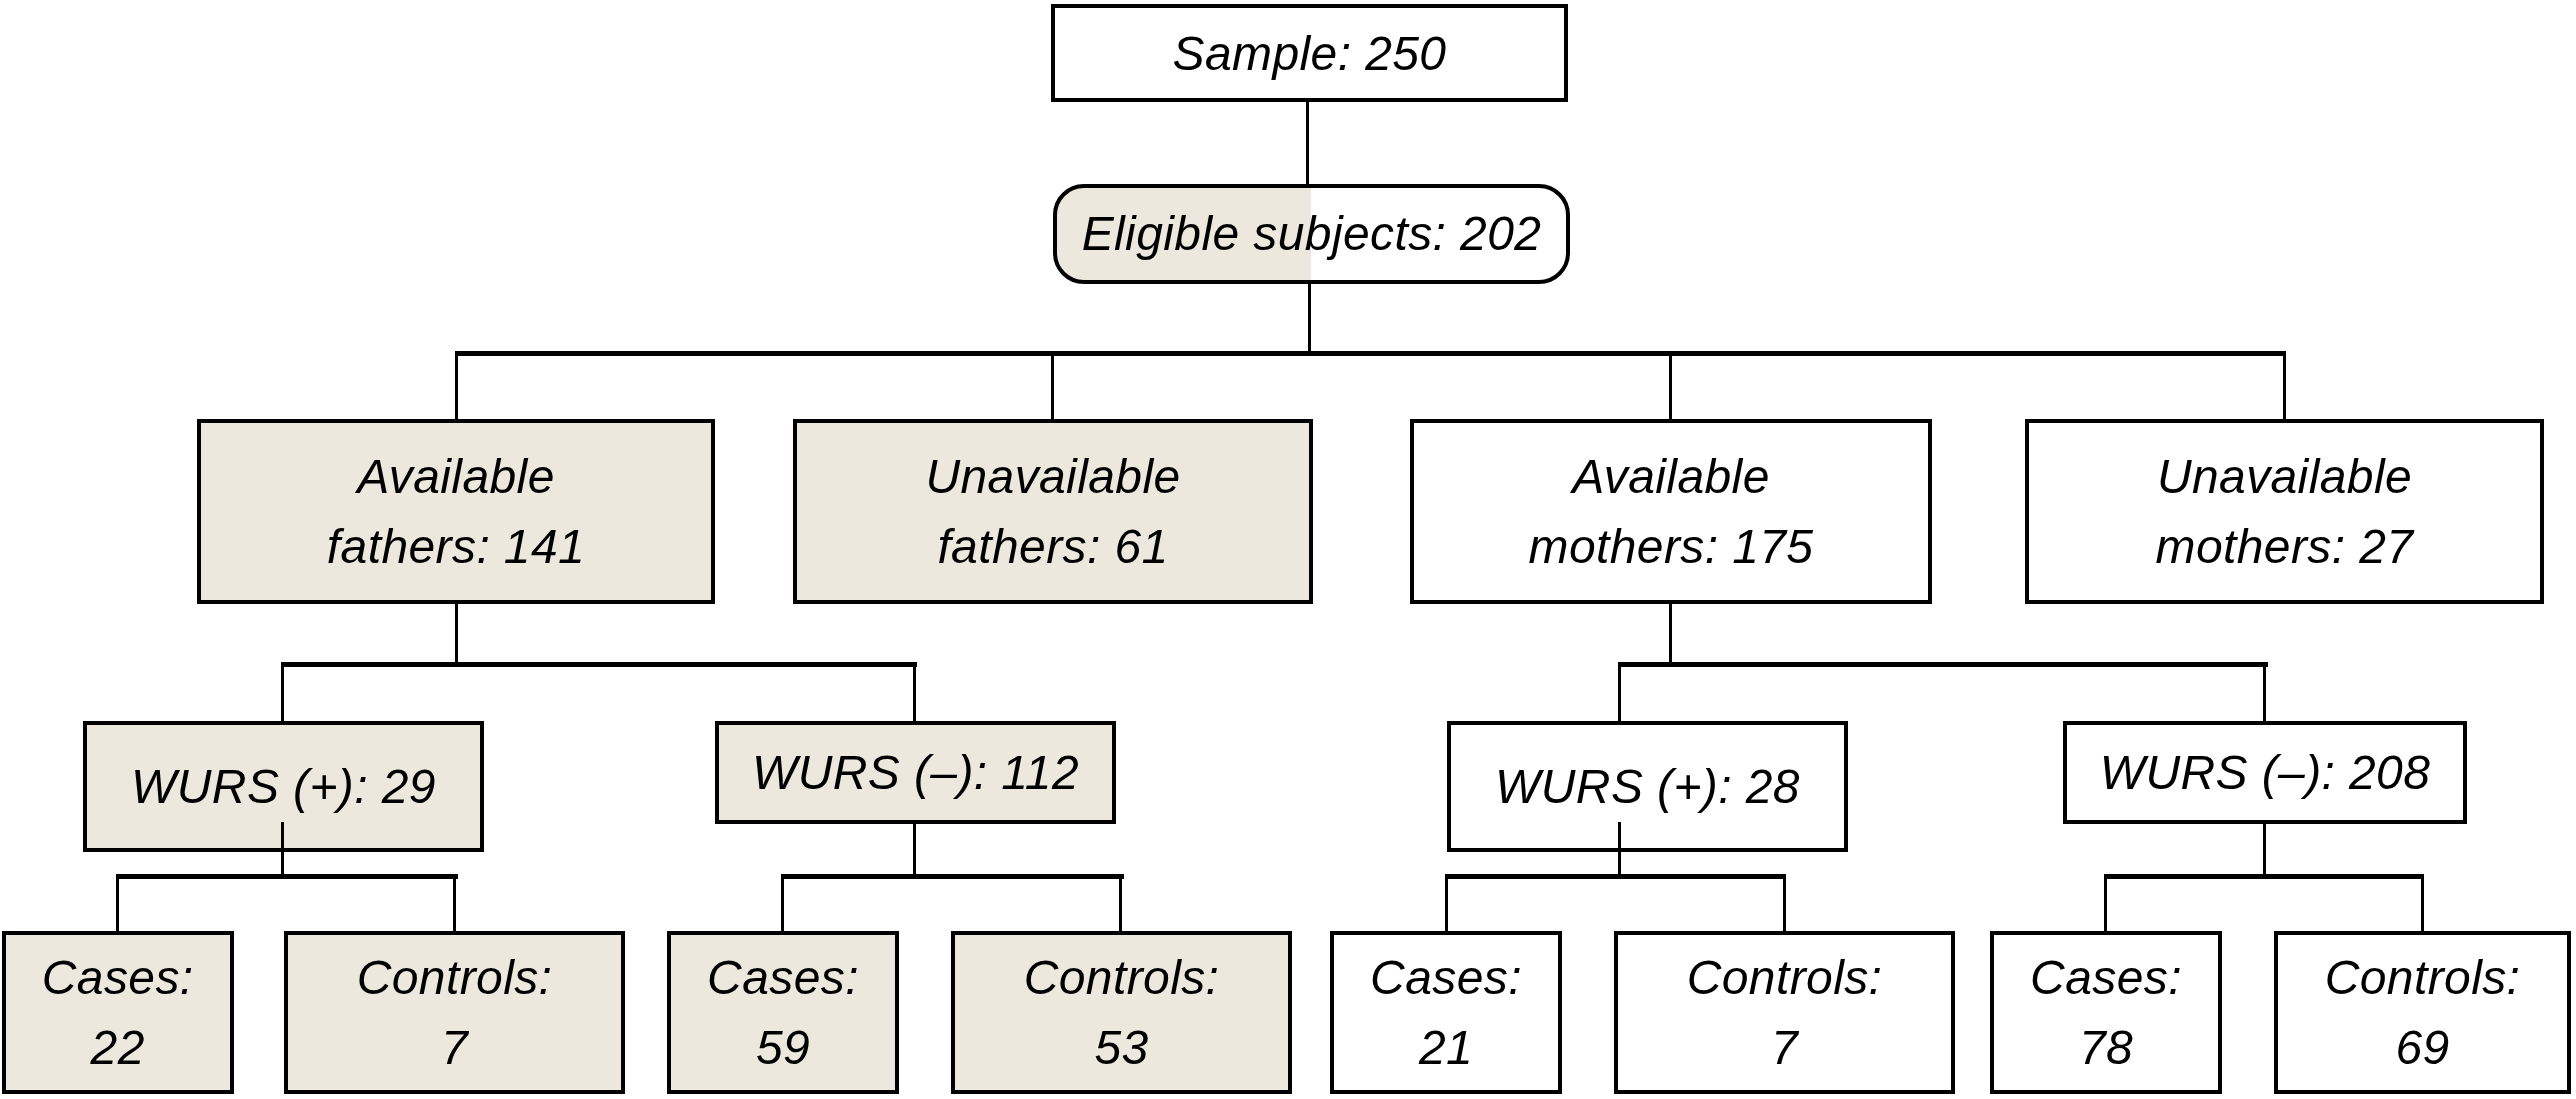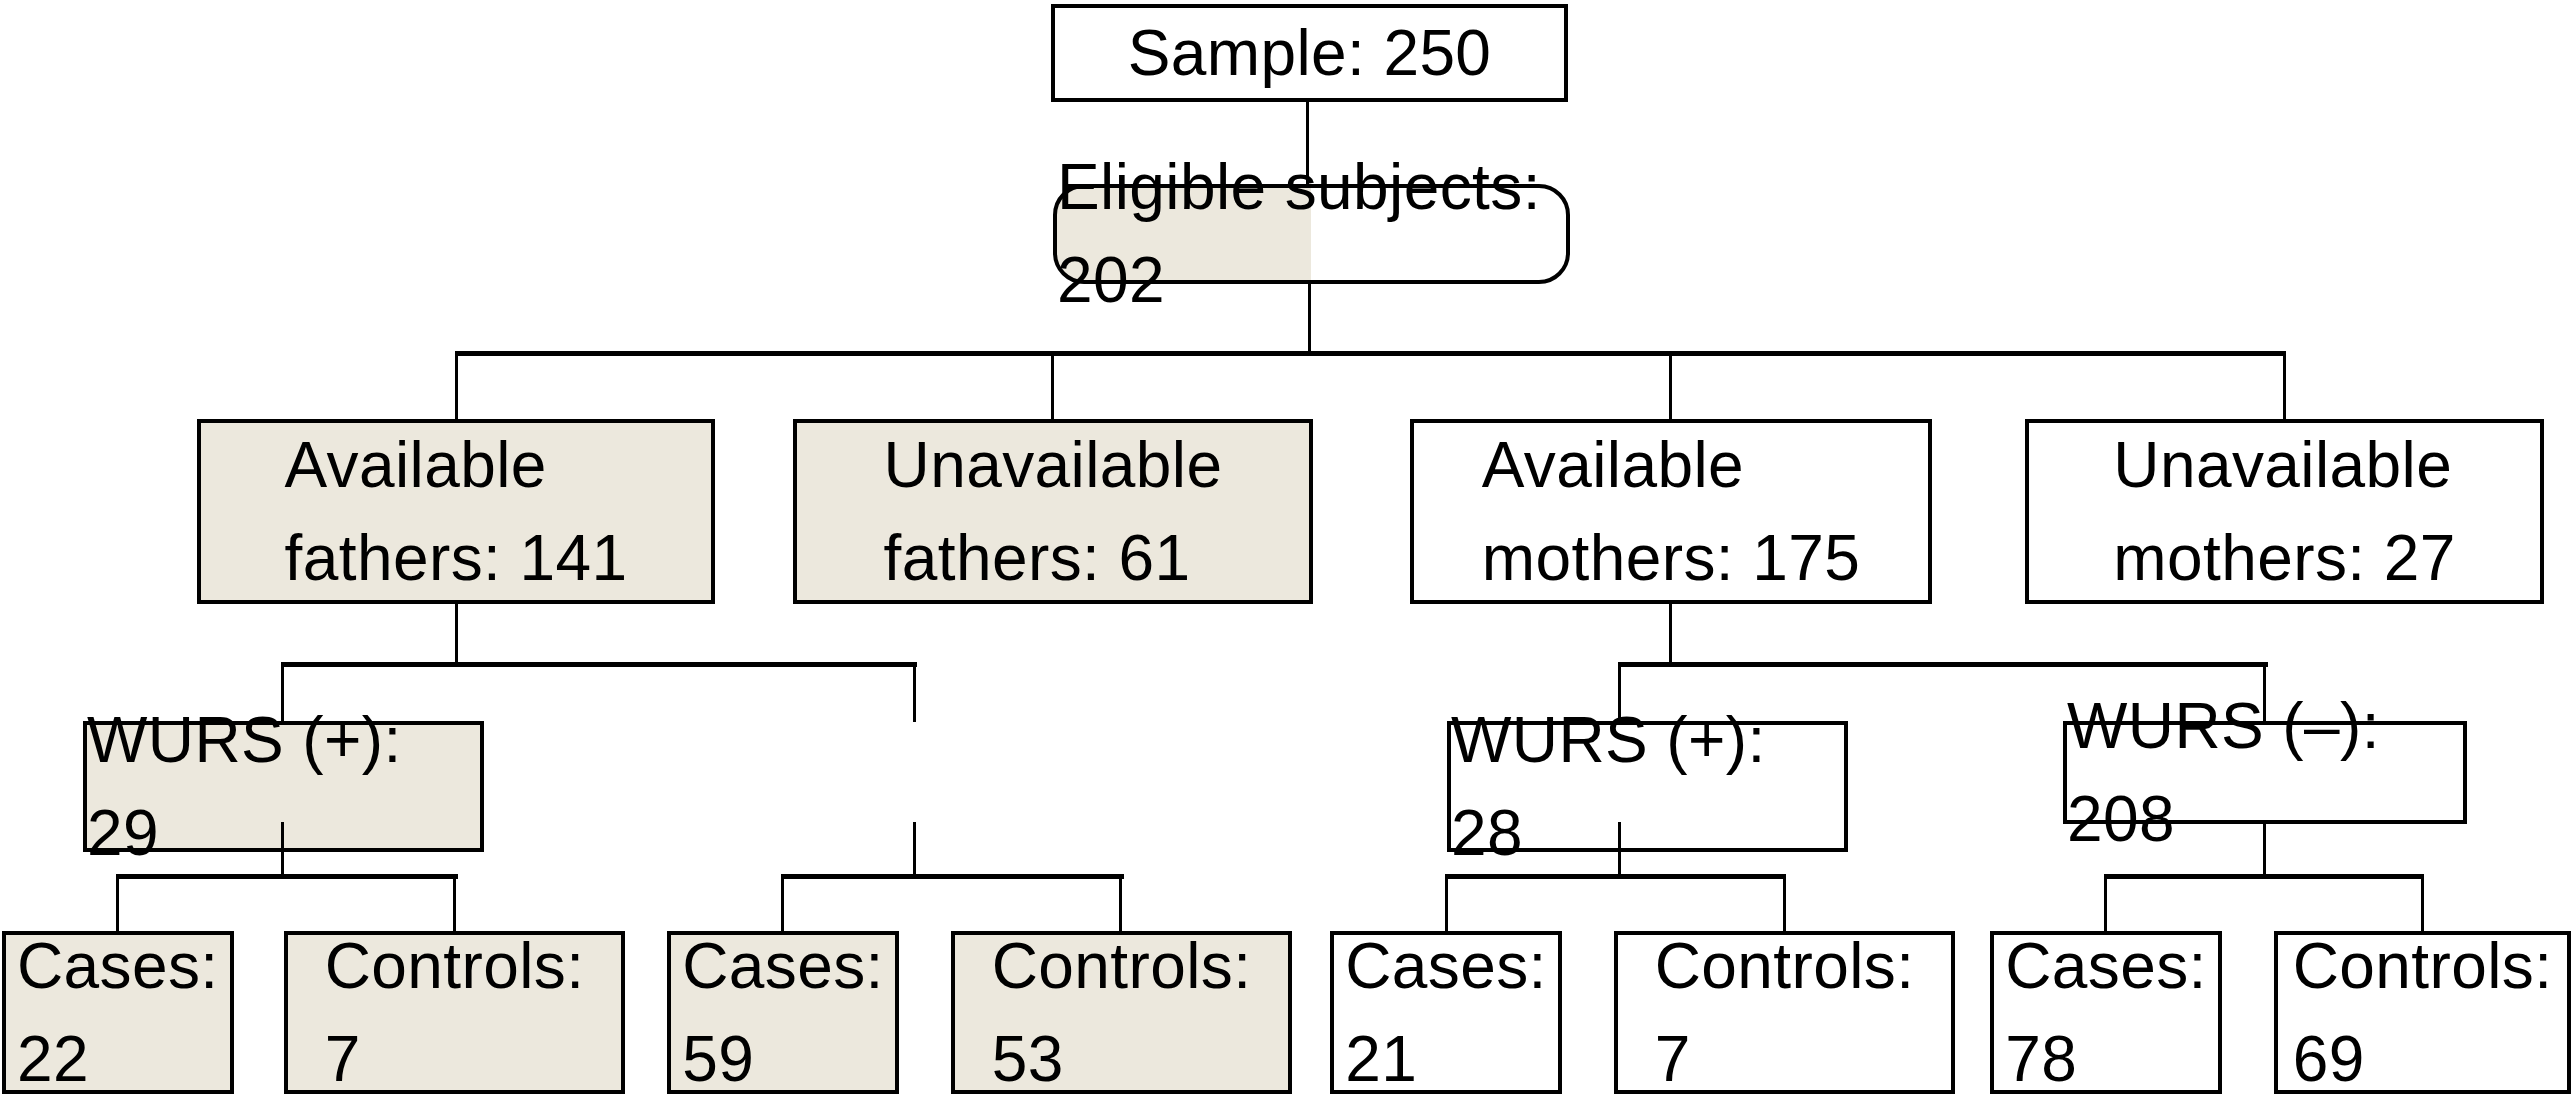--- a/index.html
+++ b/index.html
@@ -17,24 +17,26 @@
     color:#000000;
   }
   .node{
     position:absolute;
     box-sizing:border-box;
     border:4.3px solid var(--border);
     background:#ffffff;
     display:flex;
     align-items:center;
     justify-content:center;
-    font-size:64px;
+    text-align:center;
+    font-size:48px;
     line-height:1.45;
     white-space:pre-line;
     letter-spacing:0.4px;
+    font-style:italic;
   }
   .node.shaded{background:var(--shaded);}
   .node.half{background:linear-gradient(to right, var(--shaded) 0%, var(--shaded) 50%, #ffffff 50%, #ffffff 100%);border-radius:31px;}
   .vline{
     position:absolute;
     width:3.4px;
     background:var(--line);
   }
   .hline{
     position:absolute;
@@ -73,20 +75,21 @@
   <div class="hline" style="left:281px;top:662px;width:636px;"></div>
   <div class="vline" style="left:281px;top:662px;height:60px;"></div>
   <div class="vline" style="left:913px;top:662px;height:60px;"></div>
 
   <div class="vline" style="left:1669px;top:602px;height:63px;"></div>
   <div class="hline" style="left:1618px;top:662px;width:650px;"></div>
   <div class="vline" style="left:1618px;top:662px;height:60px;"></div>
   <div class="vline" style="left:2263px;top:662px;height:60px;"></div>
 
   <div class="node shaded" style="left:83px;top:721px;width:401px;height:131px;">WURS (+): 29</div>
+  <div class="node shaded" style="left:715px;top:721px;width:401px;height:103px;">WURS (–): 112</div>
   <div class="node" style="left:1447px;top:721px;width:401px;height:131px;">WURS (+): 28</div>
   <div class="node" style="left:2063px;top:721px;width:404px;height:103px;">WURS (–): 208</div>
 
   <div class="vline" style="left:281px;top:822px;height:56px;"></div>
   <div class="hline" style="left:116px;top:874px;width:342px;"></div>
   <div class="vline" style="left:116px;top:874px;height:57px;"></div>
   <div class="vline" style="left:453px;top:874px;height:57px;"></div>
 
   <div class="vline" style="left:913px;top:822px;height:56px;"></div>
   <div class="hline" style="left:781px;top:874px;width:343px;"></div>

